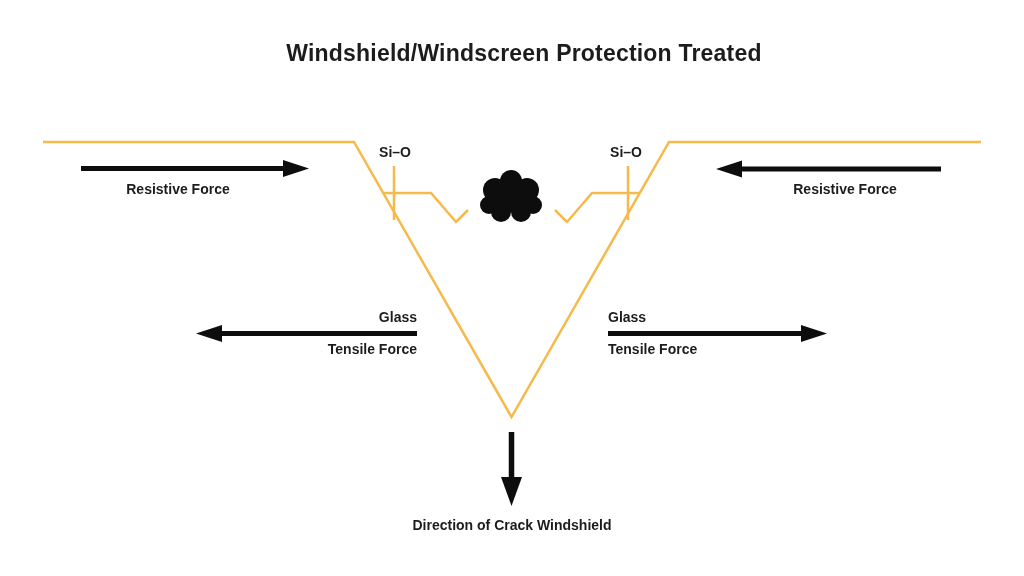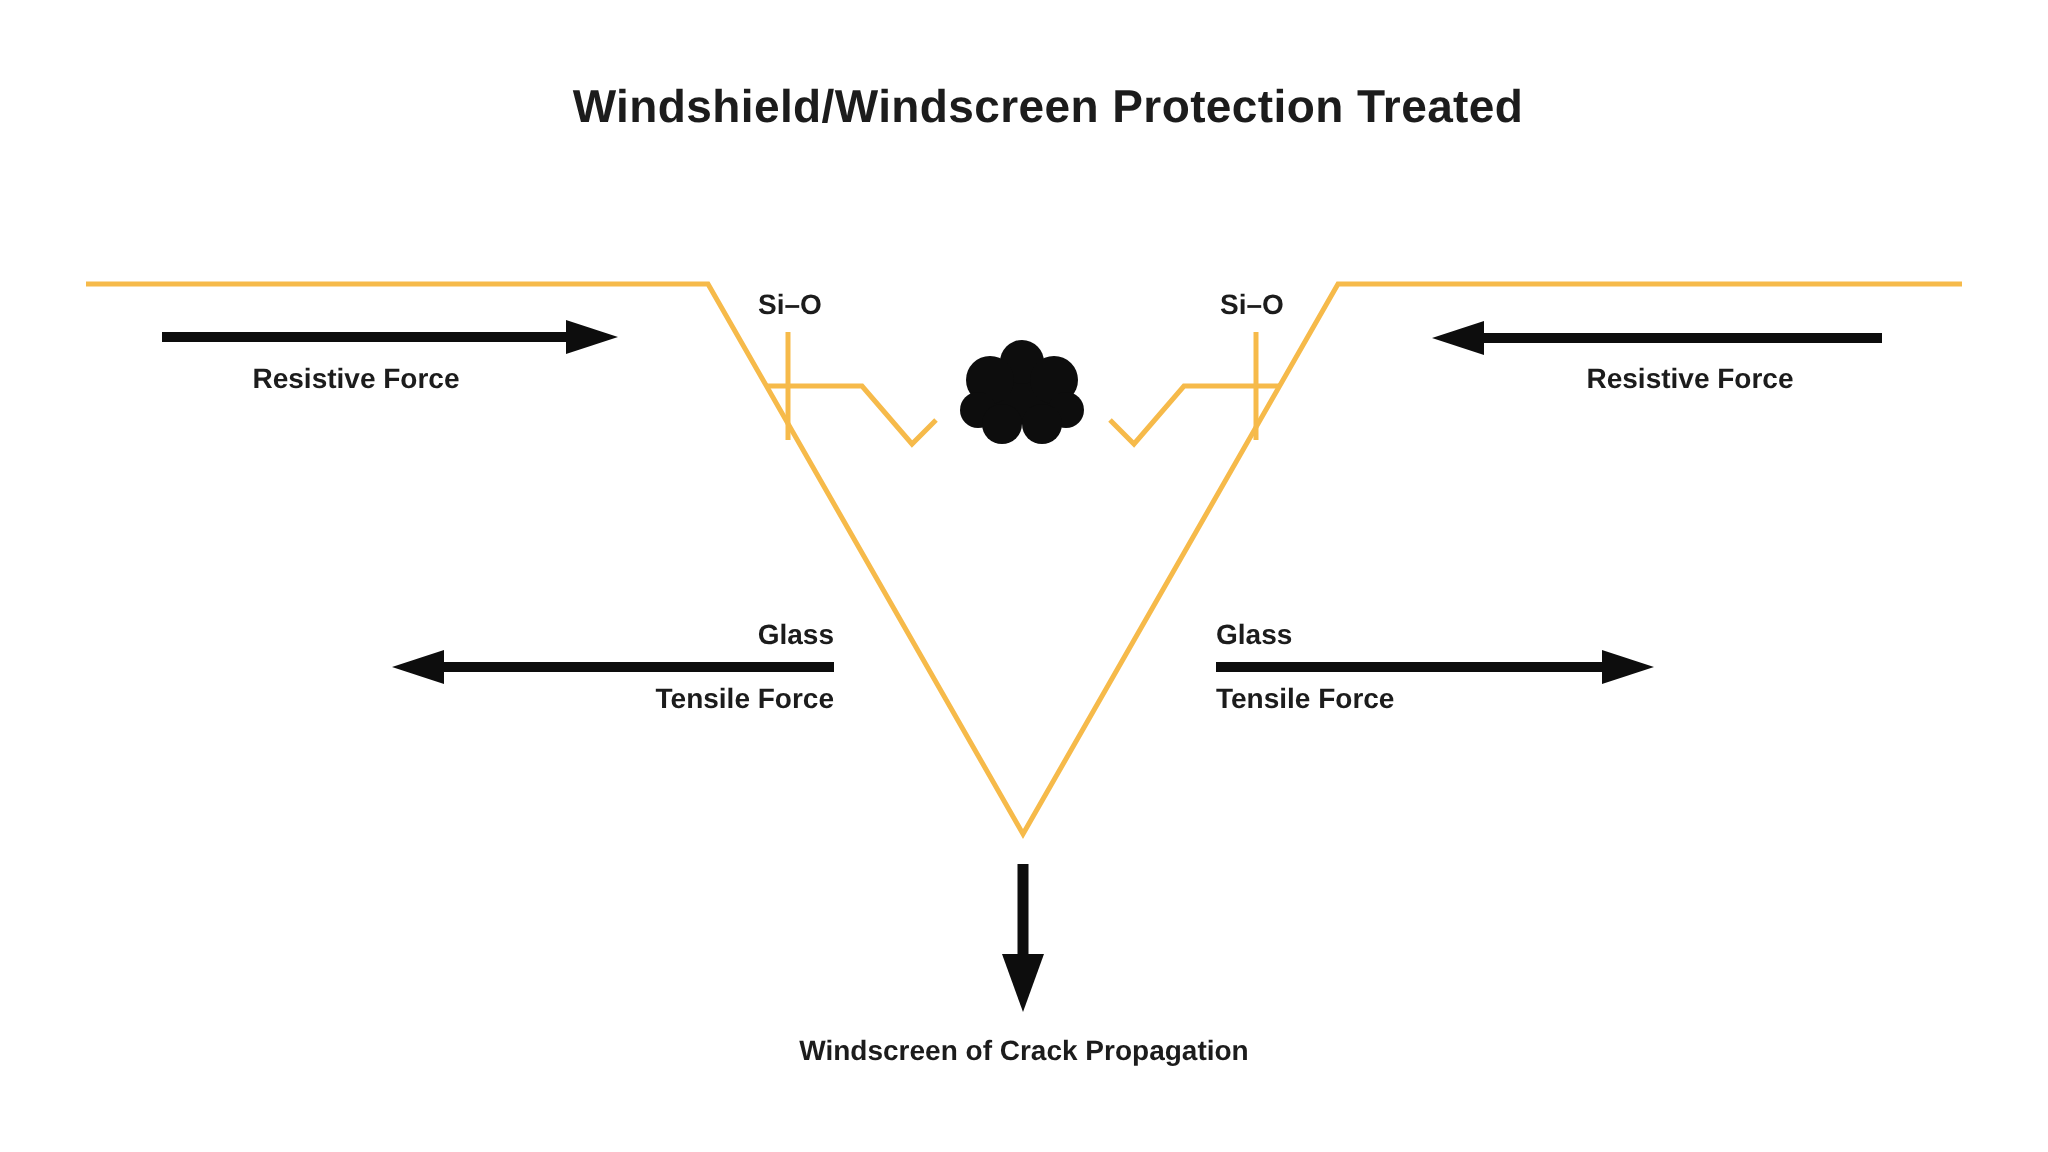--- a/index.html
+++ b/index.html
@@ -110,14 +110,14 @@
   <div class="lbl center-x" style="left:845px;top:181px;">Resistive Force</div>
 
   <div class="lbl right-align" style="right:607px;top:309px;">Glass</div>
 
   <div class="lbl right-align" style="right:607px;top:341px;">Tensile Force</div>
 
   <div class="lbl" style="left:608px;top:309px;">Glass</div>
 
   <div class="lbl" style="left:608px;top:341px;">Tensile Force</div>
 
-  <div class="lbl center-x" style="left:512px;top:517px;">Windscreen of Crack Propagation</div>
+  <div class="lbl center-x" style="left:512px;top:517px;">Direction of Crack Windshield</div>
 </div>
 
 </body></html>

